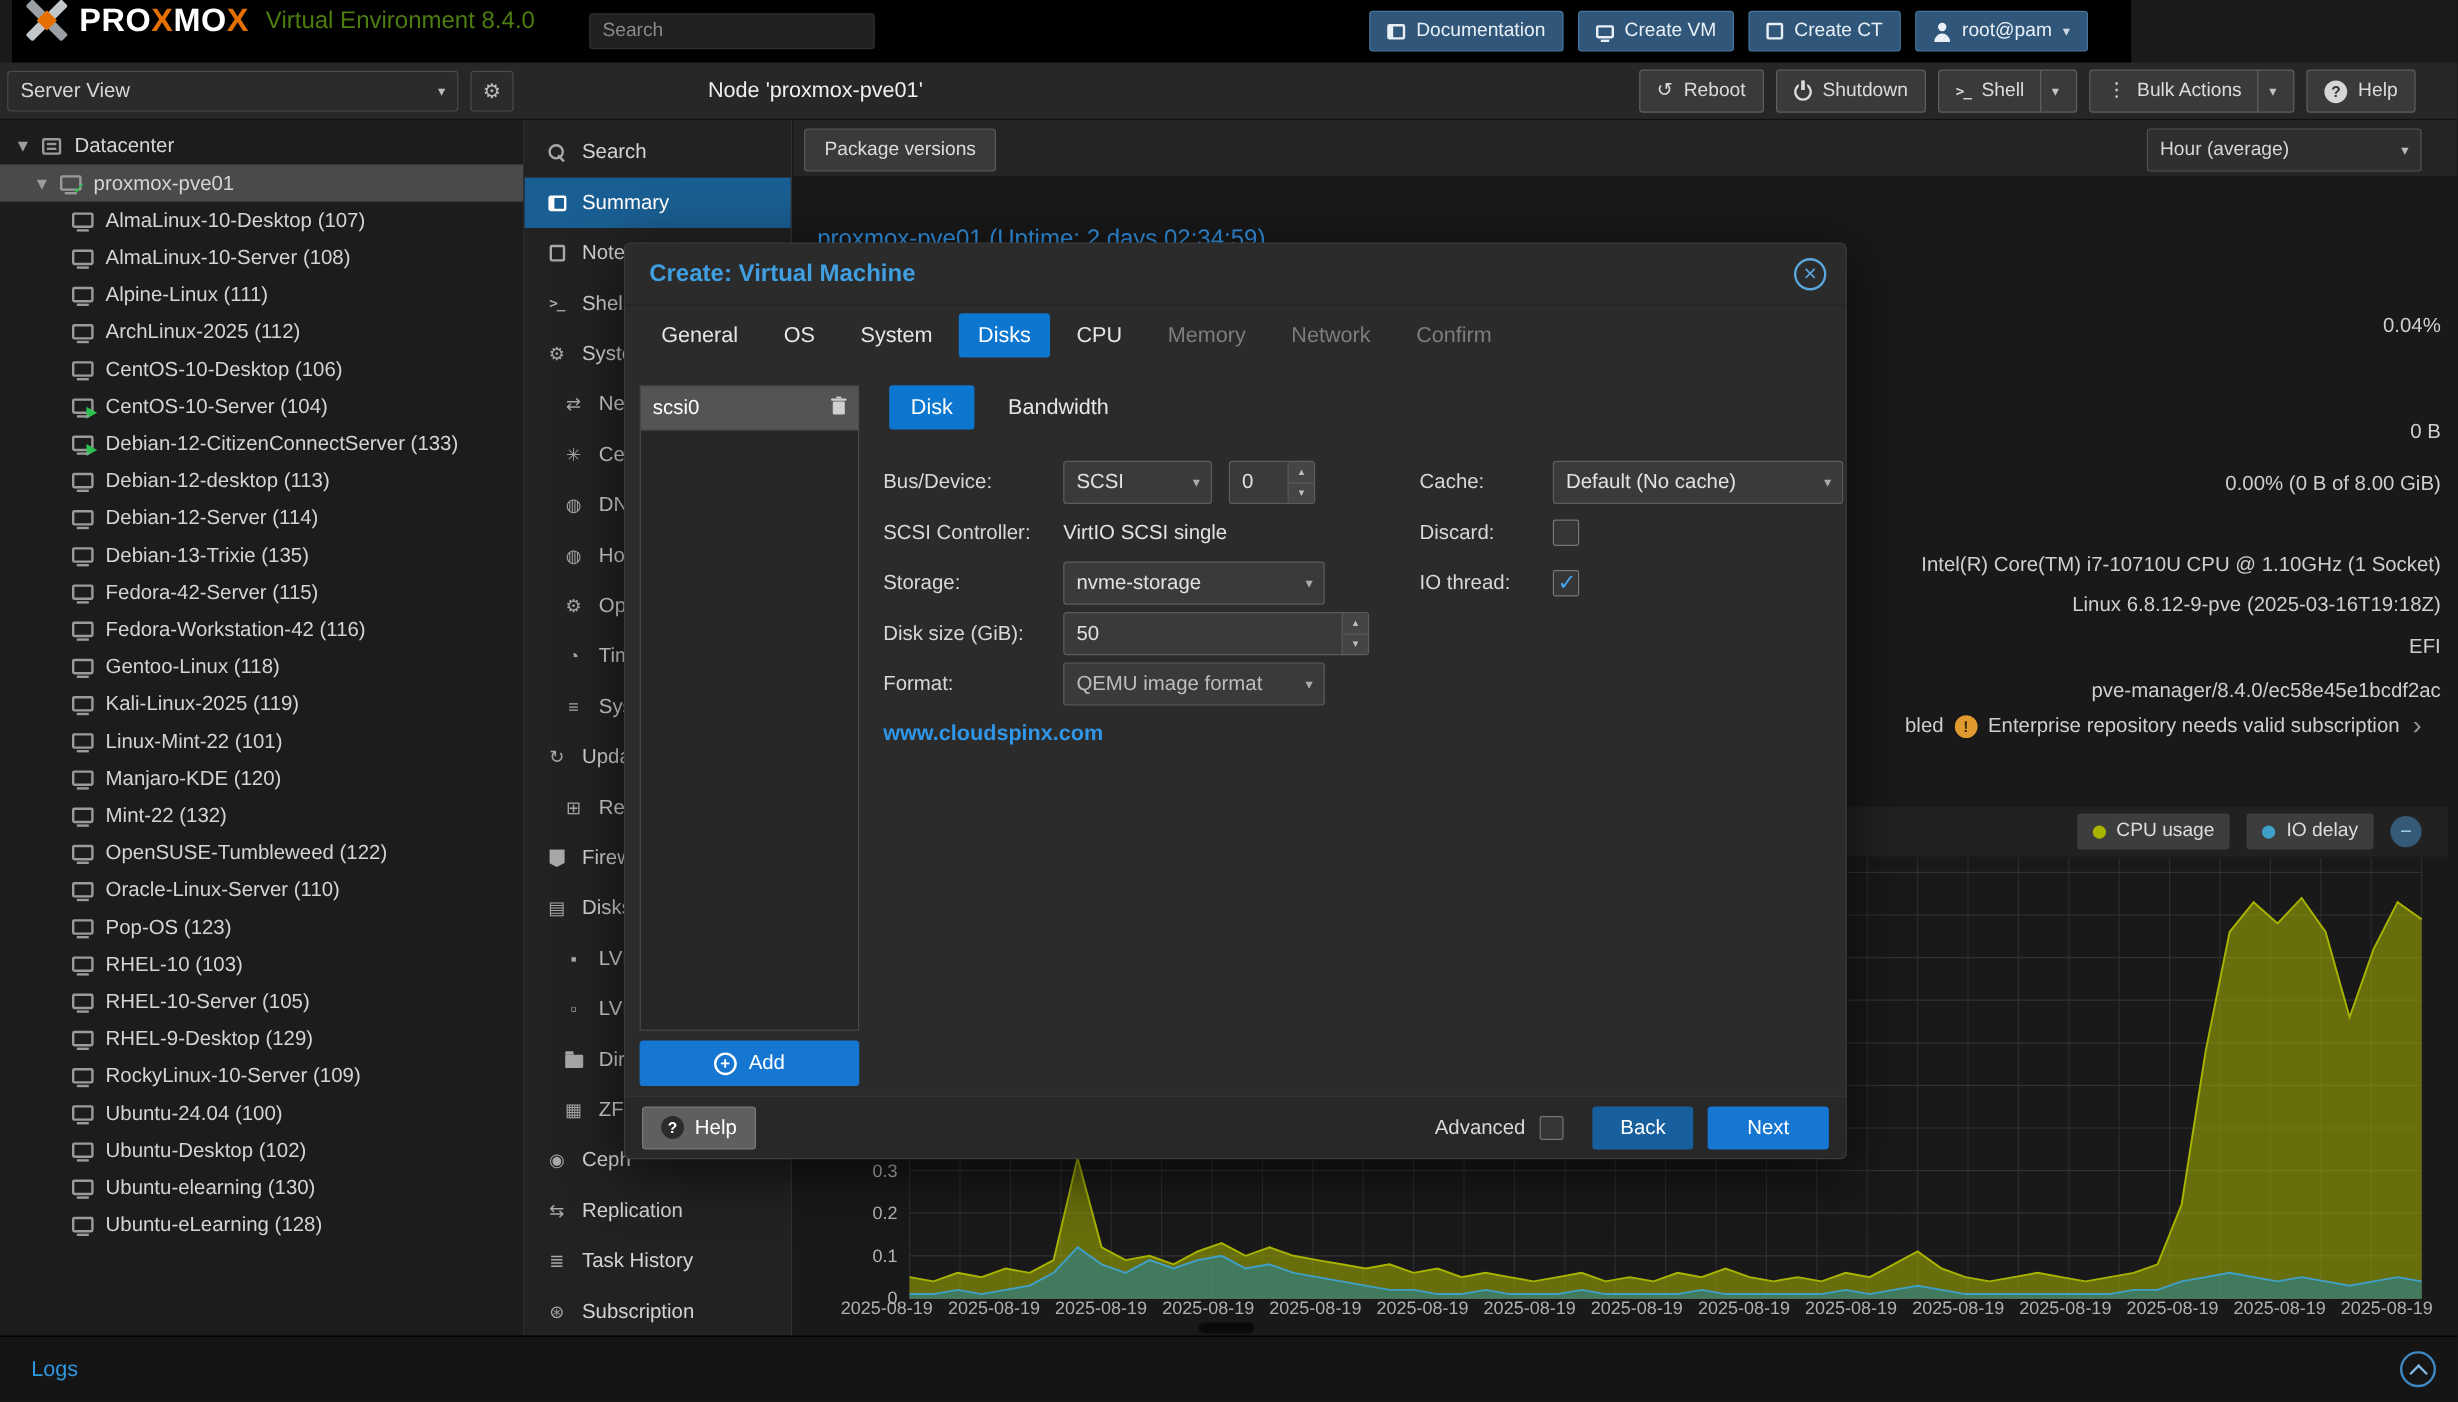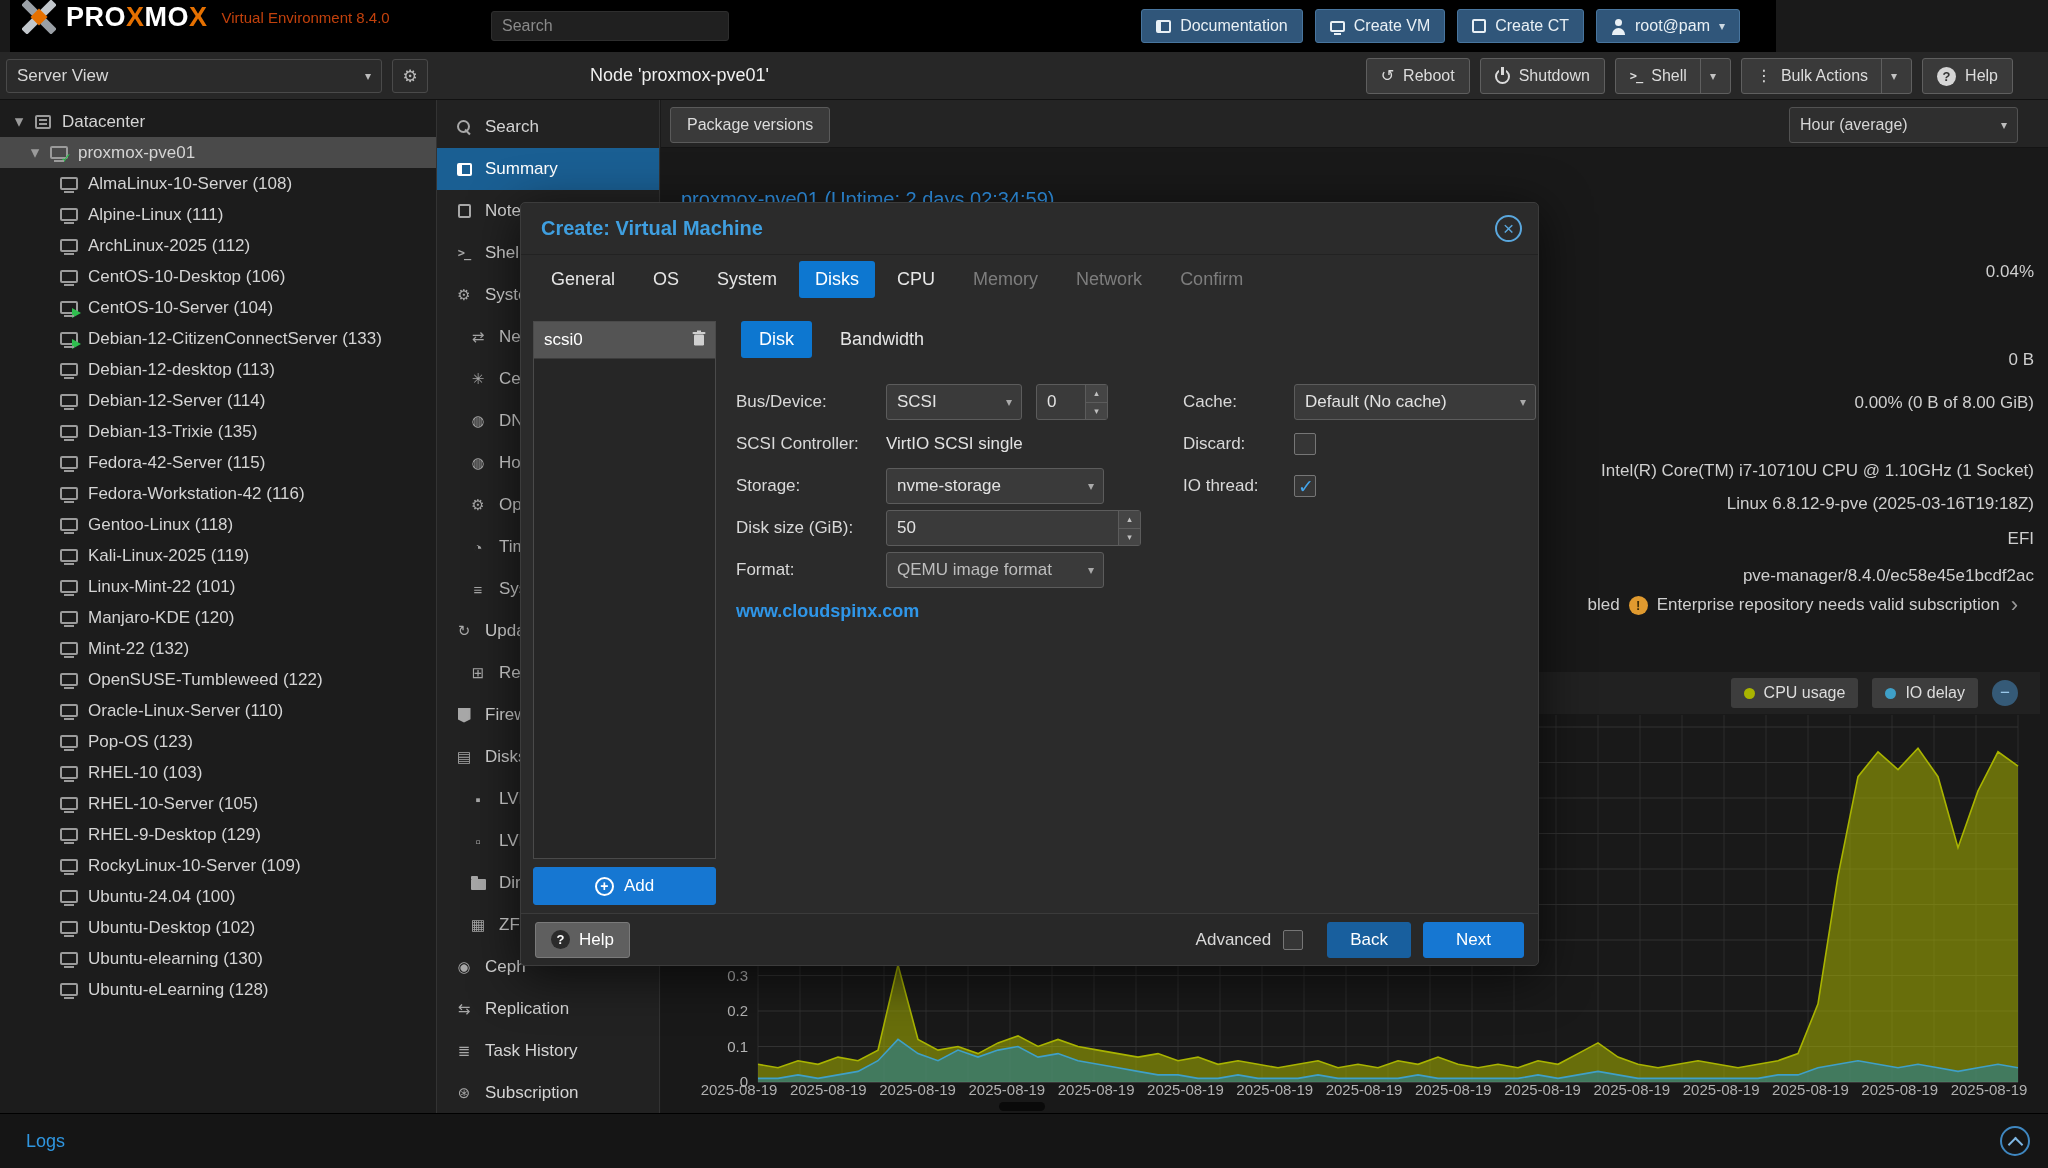--- a/index.html
+++ b/index.html
@@ -5,21 +5,21 @@
   *{box-sizing:border-box;margin:0;padding:0}
   html,body{width:2048px;height:1168px;overflow:hidden}
   body{font-family:"Liberation Sans","DejaVu Sans",sans-serif;background:#1a1a1a;color:#d8d8d8;font-size:17px}
   #app{position:relative;width:2048px;height:1168px;overflow:hidden}
 
   
   #topbar{position:absolute;left:10px;top:0;width:1766px;height:52px;background:#000;display:flex;align-items:flex-start;z-index:5}
   .brand{display:flex;align-items:center;gap:10px;margin-left:12px}
   .brand-word{font-size:27px;font-weight:bold;color:#fff;letter-spacing:.5px}
   .brand-word .ox{color:#e57000}
-  .brand-product{font-size:15px;color:#c2410c;margin-left:4px}
+  .brand-product{font-size:20px;color:#4d7c0f;margin-left:4px}
   #topbar-search{position:absolute;left:481px;top:11px;width:238px;height:30px;background:#202020;border:1px solid #2e2e2e;border-radius:3px;color:#bdbdbd;padding:0 10px;font-size:16px;font-family:inherit}
   #topbar-search::placeholder{color:#8a8a8a}
   .top-right{position:absolute;right:36px;top:9px;display:flex;gap:12px}
   .hbtn{height:34px;background:#30567a;border:1px solid #48759e;border-radius:3px;color:#e9f0f5;display:flex;align-items:center;gap:9px;padding:0 14px;font-size:16px;cursor:pointer}
   .caret{font-size:12px;color:inherit;opacity:.85}
 
   
   #toolbar2{position:absolute;left:0;top:52px;width:2048px;height:48px;background:#272727;border-bottom:1px solid #111;z-index:4;display:flex;align-items:center}
   #view-select{position:absolute;left:6px;top:7px;width:376px;height:34px;background:#2b2b2b;border:1px solid #4a4a4a;border-radius:3px;display:flex;align-items:center;justify-content:space-between;padding:0 10px;color:#d6d6d6}
   #view-gear{position:absolute;left:392px;top:7px;width:36px;height:34px;background:#2b2b2b;border:1px solid #4a4a4a;border-radius:3px;display:flex;align-items:center;justify-content:center;color:#bbb;font-size:17px}
@@ -219,20 +219,27 @@
       <span class="tree-label">Datacenter</span>
     </div>
     <div class="tree-row sel">
       <span class="tw" style="margin-left:24px">▾</span>
       <span class="ti">
           <span class="mon ok"></span>
         </span>
       <span class="tree-label">proxmox-pve01</span>
     </div>
     <div id="tree-vms">
+        <div class="tree-row">
+          <span style="width: 56px; flex: 0 0 auto;"></span>
+          <span class="ti">
+            <span class="mon"></span>
+          </span>
+          <span class="tree-label">AlmaLinux-10-Desktop (107)</span>
+        </div>
         <div class="tree-row">
           <span style="width: 56px; flex: 0 0 auto;"></span>
           <span class="ti">
             <span class="mon"></span>
           </span>
           <span class="tree-label">AlmaLinux-10-Server (108)</span>
         </div>
         <div class="tree-row">
           <span style="width: 56px; flex: 0 0 auto;"></span>
           <span class="ti">
@@ -681,21 +688,21 @@
         <span>Add</span>
       </div>
 
     <div id="subtabs">
       <div class="stab active">Disk</div>
       <div class="stab">Bandwidth</div>
     </div>
 
     <span class="flabel" style="top:181px">Bus/Device:</span>
     <div class="frow" style="left:365px;top:181px">
-      <div class="select" style="width:136px">
+      <div class="select" style="width:124px">
           <span>SCSI</span>
           <span class="car">▾</span>
         </div>
       <div class="numfield" style="width:72px;margin-left:14px">
           <span>0</span>
         <span class="spinbtns">
             <div>▴</div>
             <div>▾</div>
           </span>
       </div>

